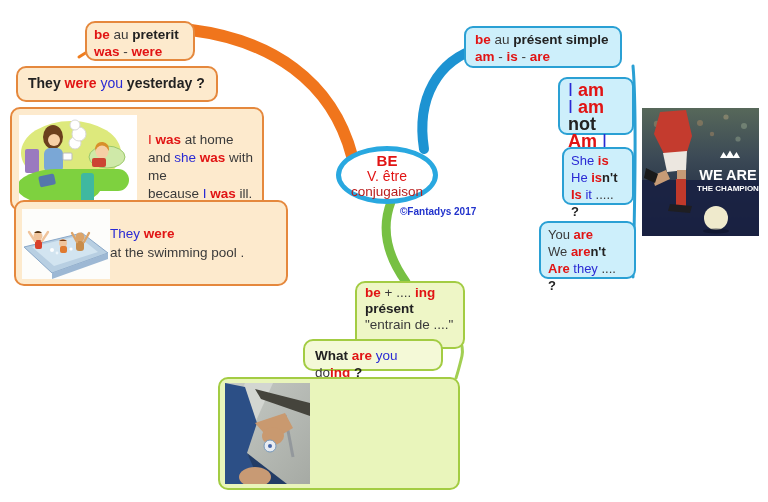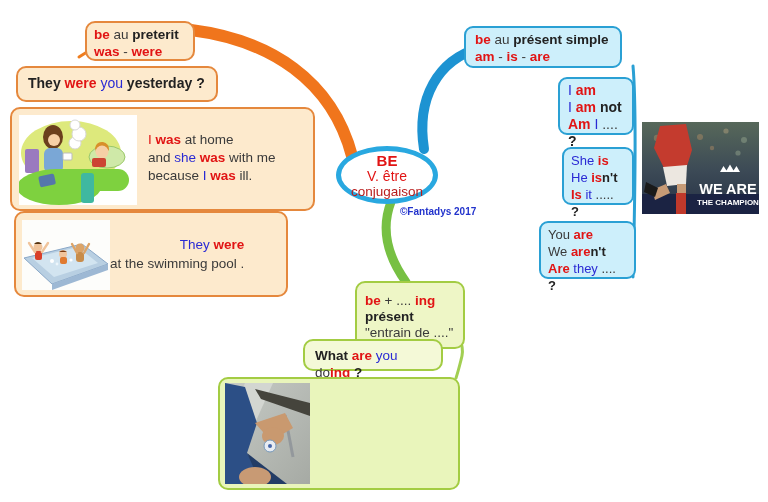--- a/index.html
+++ b/index.html
@@ -40,21 +40,21 @@
     <path d="M 479 48 C 438 60, 416 98, 424 149" fill="none" stroke="#1d93d2" stroke-width="10" stroke-linecap="round"></path>
     <path d="M 633 66 C 636 100, 636 160, 633 277" fill="none" stroke="#2aa0d4" stroke-width="3" stroke-linecap="round"></path>
     <path d="M 391 202 C 381 228, 386 254, 406 282" fill="none" stroke="#77c043" stroke-width="9" stroke-linecap="round"></path>
     <path d="M 452 332 C 463 340, 464 350, 461 360 C 459 368, 458 372, 456 378" fill="none" stroke="#a2cf52" stroke-width="3" stroke-linecap="round"></path>
   </svg>
 
   <div class="node orange-node rich" style="left:85px;top:9px;width:110px;height:40px;padding:3px 7px;"><span class="t-R">be</span><span class="t-D"> au </span><span class="t-K">preterit</span><br><span class="t-R">was</span><span class="t-D"> - </span><span class="t-R">were</span></div>
 
   <div class="node orange-node rich" style="left:16px;top:54px;width:202px;height:36px;padding:7px 10px;font-size:14px;"><span class="t-K">They </span><span class="t-R">were</span><span class="t-D"> </span><span class="t-B">you</span><span class="t-D"> </span><span class="t-K">yesterday ?</span></div>
 
-  <div class="node orange-node" style="left:10px;top:95px;width:305px;height:104px;">
+  <div class="node orange-node" style="left:10px;top:95px;width:254px;height:104px;">
     <div class="img-frame" style="left:7px;top:6px;width:118px;height:90px;" aria-label="sick-child-in-bed-cartoon">
       <svg width="118" height="90" viewBox="0 0 118 90">
         <rect width="118" height="90" fill="#ffffff"></rect>
         <ellipse cx="52" cy="38" rx="50" ry="32" fill="#dde97c"></ellipse>
         <rect x="6" y="34" width="14" height="24" rx="2" fill="#9a7abf"></rect>
         <ellipse cx="34" cy="22" rx="10" ry="12" fill="#6b3f1d"></ellipse>
         <circle cx="35" cy="25" r="6" fill="#f6cfa6"></circle>
         <rect x="25" y="33" width="19" height="25" rx="6" fill="#7aa7d6"></rect>
         <rect x="44" y="38" width="9" height="7" rx="1" fill="#fdfdfd" stroke="#bbb"></rect>
         <circle cx="56" cy="28" r="6" fill="#fff" stroke="#d8d8d8"></circle>
@@ -66,21 +66,21 @@
         <rect x="73" y="43" width="14" height="9" rx="2" fill="#cc4433"></rect>
         <ellipse cx="40" cy="72" rx="42" ry="18" fill="#7ed13f"></ellipse>
         <rect x="28" y="54" width="82" height="22" rx="11" fill="#7ed13f"></rect>
         <rect x="62" y="58" width="13" height="30" rx="3" fill="#3fb8a0"></rect>
         <rect x="20" y="60" width="16" height="11" rx="2" fill="#5577aa" transform="rotate(-12 28 65)"></rect>
       </svg>
     </div>
     <div class="rich" style="position:absolute;left:136px;top:22px;line-height:18px;"><span class="t-r">I </span><span class="t-R">was</span><span class="t-D"> at home</span><br><span class="t-D">and </span><span class="t-B">she</span><span class="t-D"> </span><span class="t-R">was</span><span class="t-D"> with me</span><br><span class="t-D">because </span><span class="t-B">I</span><span class="t-D"> </span><span class="t-R">was</span><span class="t-D"> ill.</span></div>
   </div>
 
-  <div class="node orange-node" style="left:14px;top:199px;width:274px;height:86px;text-align:right;">
+  <div class="node orange-node" style="left:14px;top:188px;width:274px;height:86px;">
     <div class="img-frame" style="left:6px;top:7px;width:88px;height:70px;" aria-label="children-swimming-pool-cartoon">
       <svg width="88" height="70" viewBox="0 0 88 70">
         <rect width="88" height="70" fill="#fdfdfb"></rect>
         <polygon points="2,38 60,24 86,44 30,64" fill="#b8cfe2" stroke="#8aa8c8"></polygon>
         <polygon points="10,38 56,27 76,43 32,57" fill="#d2e4f0"></polygon>
         <polygon points="30,64 86,44 86,50 30,70" fill="#9db8d4"></polygon>
         <circle cx="16" cy="27" r="4.5" fill="#f0c49c"></circle>
         <path d="M12 24 a5 5 0 0 1 8 0 Z" fill="#553311"></path>
         <rect x="13" y="31" width="7" height="9" rx="2" fill="#d8402a"></rect>
         <line x1="13" y1="32" x2="7" y2="23" stroke="#f0c49c" stroke-width="2.4" stroke-linecap="round"></line>
@@ -102,27 +102,27 @@
 
   <div class="center-ellipse">
     <div class="ce-title">BE</div>
     <div class="ce-sub">V. être</div>
     <div class="ce-label">conjugaison</div>
   </div>
   <div class="copyright">©Fantadys 2017</div>
 
   <div class="node blue-node rich" style="left:464px;top:26px;width:158px;height:42px;padding:3px 9px;"><span class="t-R">be</span><span class="t-D"> au </span><span class="t-K">présent simple</span><br><span class="t-R">am</span><span class="t-D"> - </span><span class="t-R">is</span><span class="t-D"> - </span><span class="t-R">are</span></div>
 
-  <div class="node blue-node rich" style="left:558px;top:77px;width:76px;height:58px;padding:3px 8px;line-height:17px;font-size:14px;"><span class="t-B">I </span><span class="t-R">am</span><br><span class="t-B">I </span><span class="t-R">am</span><span class="t-K"> not</span><br><span class="t-R">Am</span><span class="t-B"> I</span><span class="t-D"> .... </span><span class="t-K">?</span></div>
+  <div class="node blue-node rich" style="left:558px;top:77px;width:76px;height:58px;padding:3px 8px;line-height:17px;font-size:18px;"><span class="t-B">I </span><span class="t-R">am</span><br><span class="t-B">I </span><span class="t-R">am</span><span class="t-K"> not</span><br><span class="t-R">Am</span><span class="t-B"> I</span><span class="t-D"> .... </span><span class="t-K">?</span></div>
 
   <div class="node blue-node rich" style="left:562px;top:147px;width:72px;height:58px;padding:3px 7px;line-height:17px;font-size:13px;"><span class="t-B">She</span><span class="t-D"> </span><span class="t-R">is</span><br><span class="t-B">He</span><span class="t-D"> </span><span class="t-R">is</span><span class="t-K">n't</span><br><span class="t-R">Is</span><span class="t-B"> it</span><span class="t-D"> ..... </span><span class="t-K">?</span></div>
 
   <div class="node blue-node rich" style="left:539px;top:221px;width:97px;height:58px;padding:3px 7px;line-height:17px;font-size:13px;"><span class="t-D">You </span><span class="t-R">are</span><br><span class="t-D">We </span><span class="t-R">are</span><span class="t-K">n't</span><br><span class="t-R">Are</span><span class="t-B"> they</span><span class="t-D"> .... </span><span class="t-K">?</span></div>
 
-  <div class="photo" style="left:642px;top:122px;width:117px;height:92px;" aria-label="soccer-player-photo">
+  <div class="photo" style="left:642px;top:108px;width:117px;height:128px;" aria-label="soccer-player-photo">
     <svg width="117" height="128" viewBox="0 0 117 128">
       <defs>
         <linearGradient id="bgG" x1="0" y1="0" x2="0" y2="1">
           <stop offset="0" stop-color="#57685a"></stop>
           <stop offset="0.38" stop-color="#3c4a56"></stop>
           <stop offset="1" stop-color="#141d38"></stop>
         </linearGradient>
       </defs>
       <rect width="117" height="128" fill="url(#bgG)"></rect>
       <g opacity="0.33">
@@ -144,21 +144,21 @@
       <rect x="34" y="71" width="10" height="27" fill="#c0392b"></rect>
       <polygon points="28,96 50,98 48,105 26,103" fill="#1e1e22"></polygon>
       <circle cx="74" cy="110" r="12" fill="#efeacc"></circle>
       <ellipse cx="74" cy="123" rx="13" ry="2.5" fill="#0c1328" opacity="0.6"></ellipse>
       <path d="M78 52 l3.5,-6 3,4.5 3.5,-6 3.5,6 3,-4.5 3.5,6 Z" fill="#ffffff" transform="translate(0,-2)"></path>
       <text x="86" y="72" text-anchor="middle" font-family="Liberation Sans, sans-serif" font-size="14.5" font-weight="bold" fill="#ffffff">WE ARE</text>
       <text x="86" y="83" text-anchor="middle" font-family="Liberation Sans, sans-serif" font-size="8" font-weight="bold" fill="#ffffff">THE CHAMPION</text>
     </svg>
   </div>
 
-  <div class="node green-node rich" style="left:355px;top:281px;width:110px;height:68px;padding:10px 8px;line-height:16px;"><span class="t-R">be</span><span class="t-D"> + .... </span><span class="t-R">ing</span><br><span class="t-K">présent</span><br><span class="t-D">"entrain de ...."</span></div>
+  <div class="node green-node rich" style="left:355px;top:281px;width:110px;height:68px;padding:2px 8px;line-height:16px;"><span class="t-R">be</span><span class="t-D"> + .... </span><span class="t-R">ing</span><br><span class="t-K">présent</span><br><span class="t-D">"entrain de ...."</span></div>
 
   <div class="node green-node rich" style="left:303px;top:339px;width:140px;height:32px;padding:6px 10px;background:#f4f9d7;"><span class="t-K">What </span><span class="t-R">are</span><span class="t-D"> </span><span class="t-B">you</span><span class="t-D"> </span><span class="t-D">do</span><span class="t-R">ing</span><span class="t-D"> </span><span class="t-K">?</span></div>
 
   <div class="node green-node" style="left:218px;top:377px;width:242px;height:113px;background:#e9f5bb;">
     <div class="img-frame" style="left:5px;top:4px;width:85px;height:101px;" aria-label="hand-spinner-photo">
       <svg width="85" height="101" viewBox="0 0 85 101">
         <defs>
           <linearGradient id="wallG" x1="0" y1="0" x2="1" y2="1">
             <stop offset="0" stop-color="#c7cbc6"></stop>
             <stop offset="1" stop-color="#a6aaa4"></stop>

